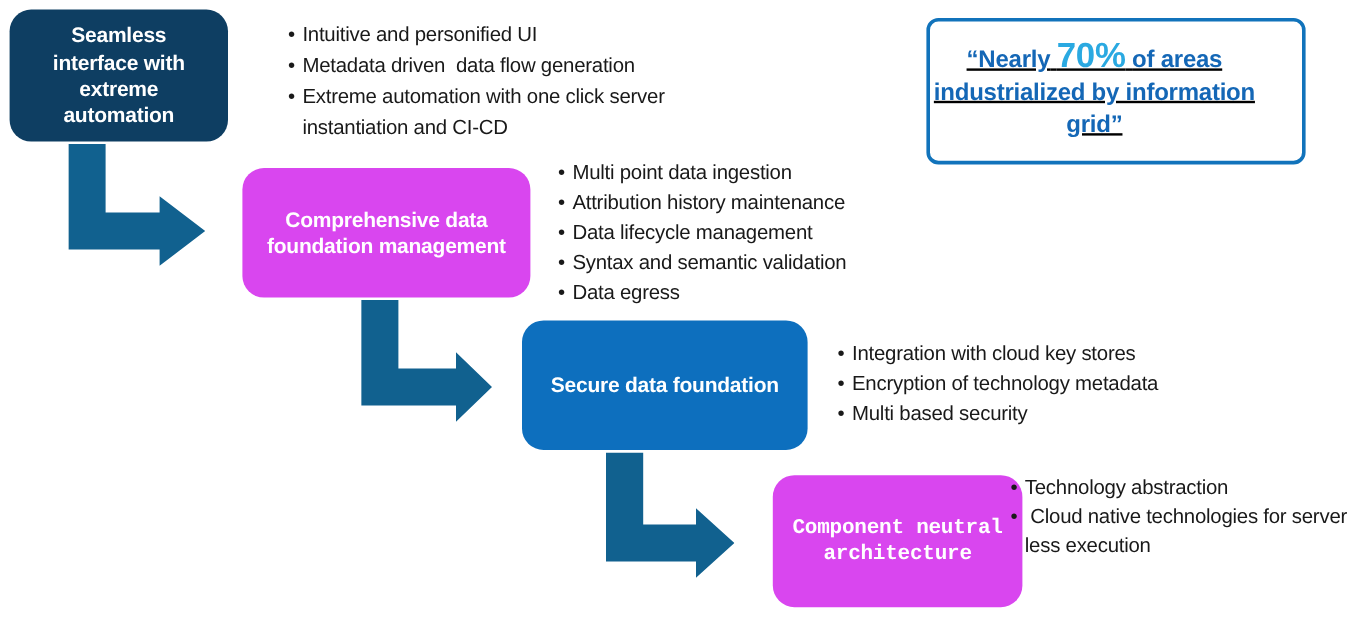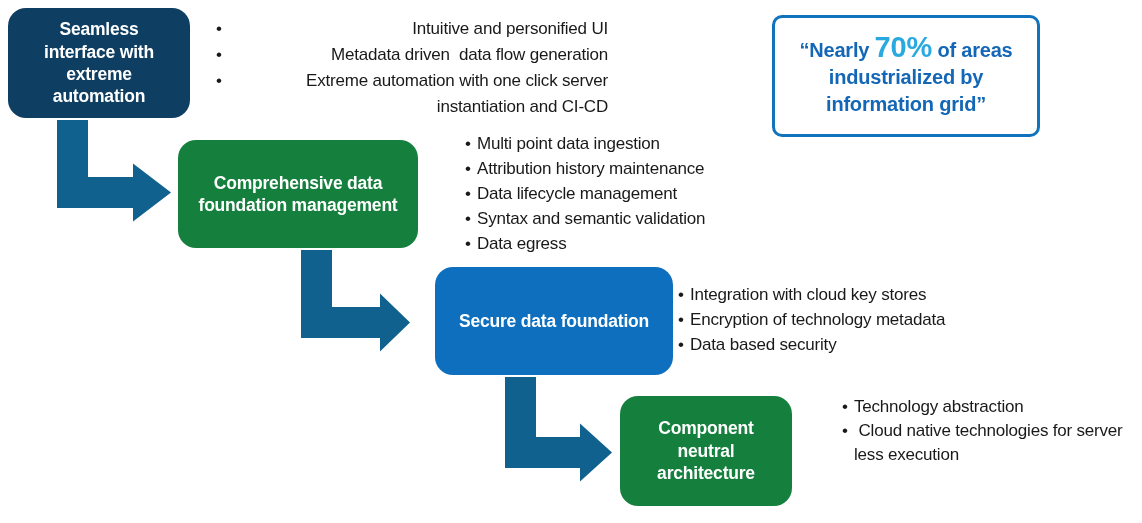--- a/index.html
+++ b/index.html
@@ -15,26 +15,26 @@
     border-radius:18px;
     display:flex;align-items:center;justify-content:center;
     text-align:center;
     color:#ffffff;
     font-weight:700;
     font-size:17.5px;
     line-height:1.28;
     letter-spacing:-0.2px;
   }
   .box-navy{background:#0e3e62;}
-  .box-cyan{background:#15803d;}
+  .box-cyan{background:#d946ef;margin-left:24px;}
   .box-blue{background:#0d6fbe;}
   #box1{left:8px;top:8px;width:182px;height:110px;padding:0 15px;box-sizing:border-box;}
   #box2{left:178px;top:140px;width:240px;height:108px;padding:0 10px;box-sizing:border-box;}
   #box3{left:417px;top:267px;width:238px;height:108px;padding:0 10px;box-sizing:border-box;margin-left:18px;}
-  #box4{left:620px;top:396px;width:172px;height:110px;padding:0 8px;box-sizing:border-box;}
+  #box4{left:620px;top:396px;width:208px;height:110px;padding:0 8px;box-sizing:border-box;font-family:Liberation Mono, monospace;}
 
   .arrow-svg{position:absolute;display:block;}
   #arrow1{left:57px;top:120px;}
   #arrow2{left:301px;top:250px;}
   #arrow3{left:505px;top:377px;}
 
   .bullet-list{
     position:absolute;
     margin:0;padding:0;
     list-style:none;
@@ -46,33 +46,33 @@
   .bullet-list li{
     position:relative;
     padding-left:12px;
     white-space:pre-wrap;
   }
   .bullet-list li::before{
     content:"\2022";
     position:absolute;
     left:0;top:0;
   }
-  #list1{left:216px;top:16px;width:392px;line-height:26px;text-align:right;}
+  #list1{left:240px;top:16px;width:392px;line-height:26px;}
   #list2{left:465px;top:131px;width:300px;}
-  #list3{left:678px;top:282px;width:330px;}
+  #list3{left:698px;top:282px;width:330px;}
   #list4{left:842px;top:379px;width:290px;line-height:24px;margin-top:16px;}
 
   .quote-box{
     position:absolute;
-    left:772px;top:15px;width:268px;height:122px;
+    left:772px;top:15px;width:316px;height:122px;
     box-sizing:border-box;
     border:3px solid #1173bb;
     border-radius:10px;
     background:#ffffff;
-    display:flex;align-items:center;justify-content:flex-start;
+    display:flex;align-items:center;justify-content:flex-start;text-decoration:underline;
   }
   .quote-text{
     width:274px;
     text-align:center;
     color:#1467b6;
     font-weight:700;
     font-size:20px;
     line-height:27px;
     letter-spacing:-0.2px;
   }
@@ -122,21 +122,21 @@
   <svg class="arrow-svg" id="arrow2" width="109" height="102" viewBox="0 0 109 102">
     <polygon points="0,0 31,0 31,57 79,57 79,43.5 109,72.5 79,101.5 79,88 0,88" fill="#11618f"></polygon>
   </svg>
 
   <div class="step-box box-blue" id="box3">
     <span>Secure data foundation</span>
   </div>
   <ul class="bullet-list" id="list3">
     <li>Integration with cloud key stores</li>
     <li>Encryption of technology metadata</li>
-    <li>Data based security</li>
+    <li>Multi based security</li>
   </ul>
 
   <svg class="arrow-svg" id="arrow3" width="107" height="105" viewBox="0 0 107 105">
     <polygon points="0,0 31,0 31,60 75,60 75,46.5 107,75.5 75,104.5 75,91 0,91" fill="#11618f"></polygon>
   </svg>
 
   <div class="step-box box-cyan" id="box4">
     <span>Component neutral architecture</span>
   </div>
   <ul class="bullet-list" id="list4">

